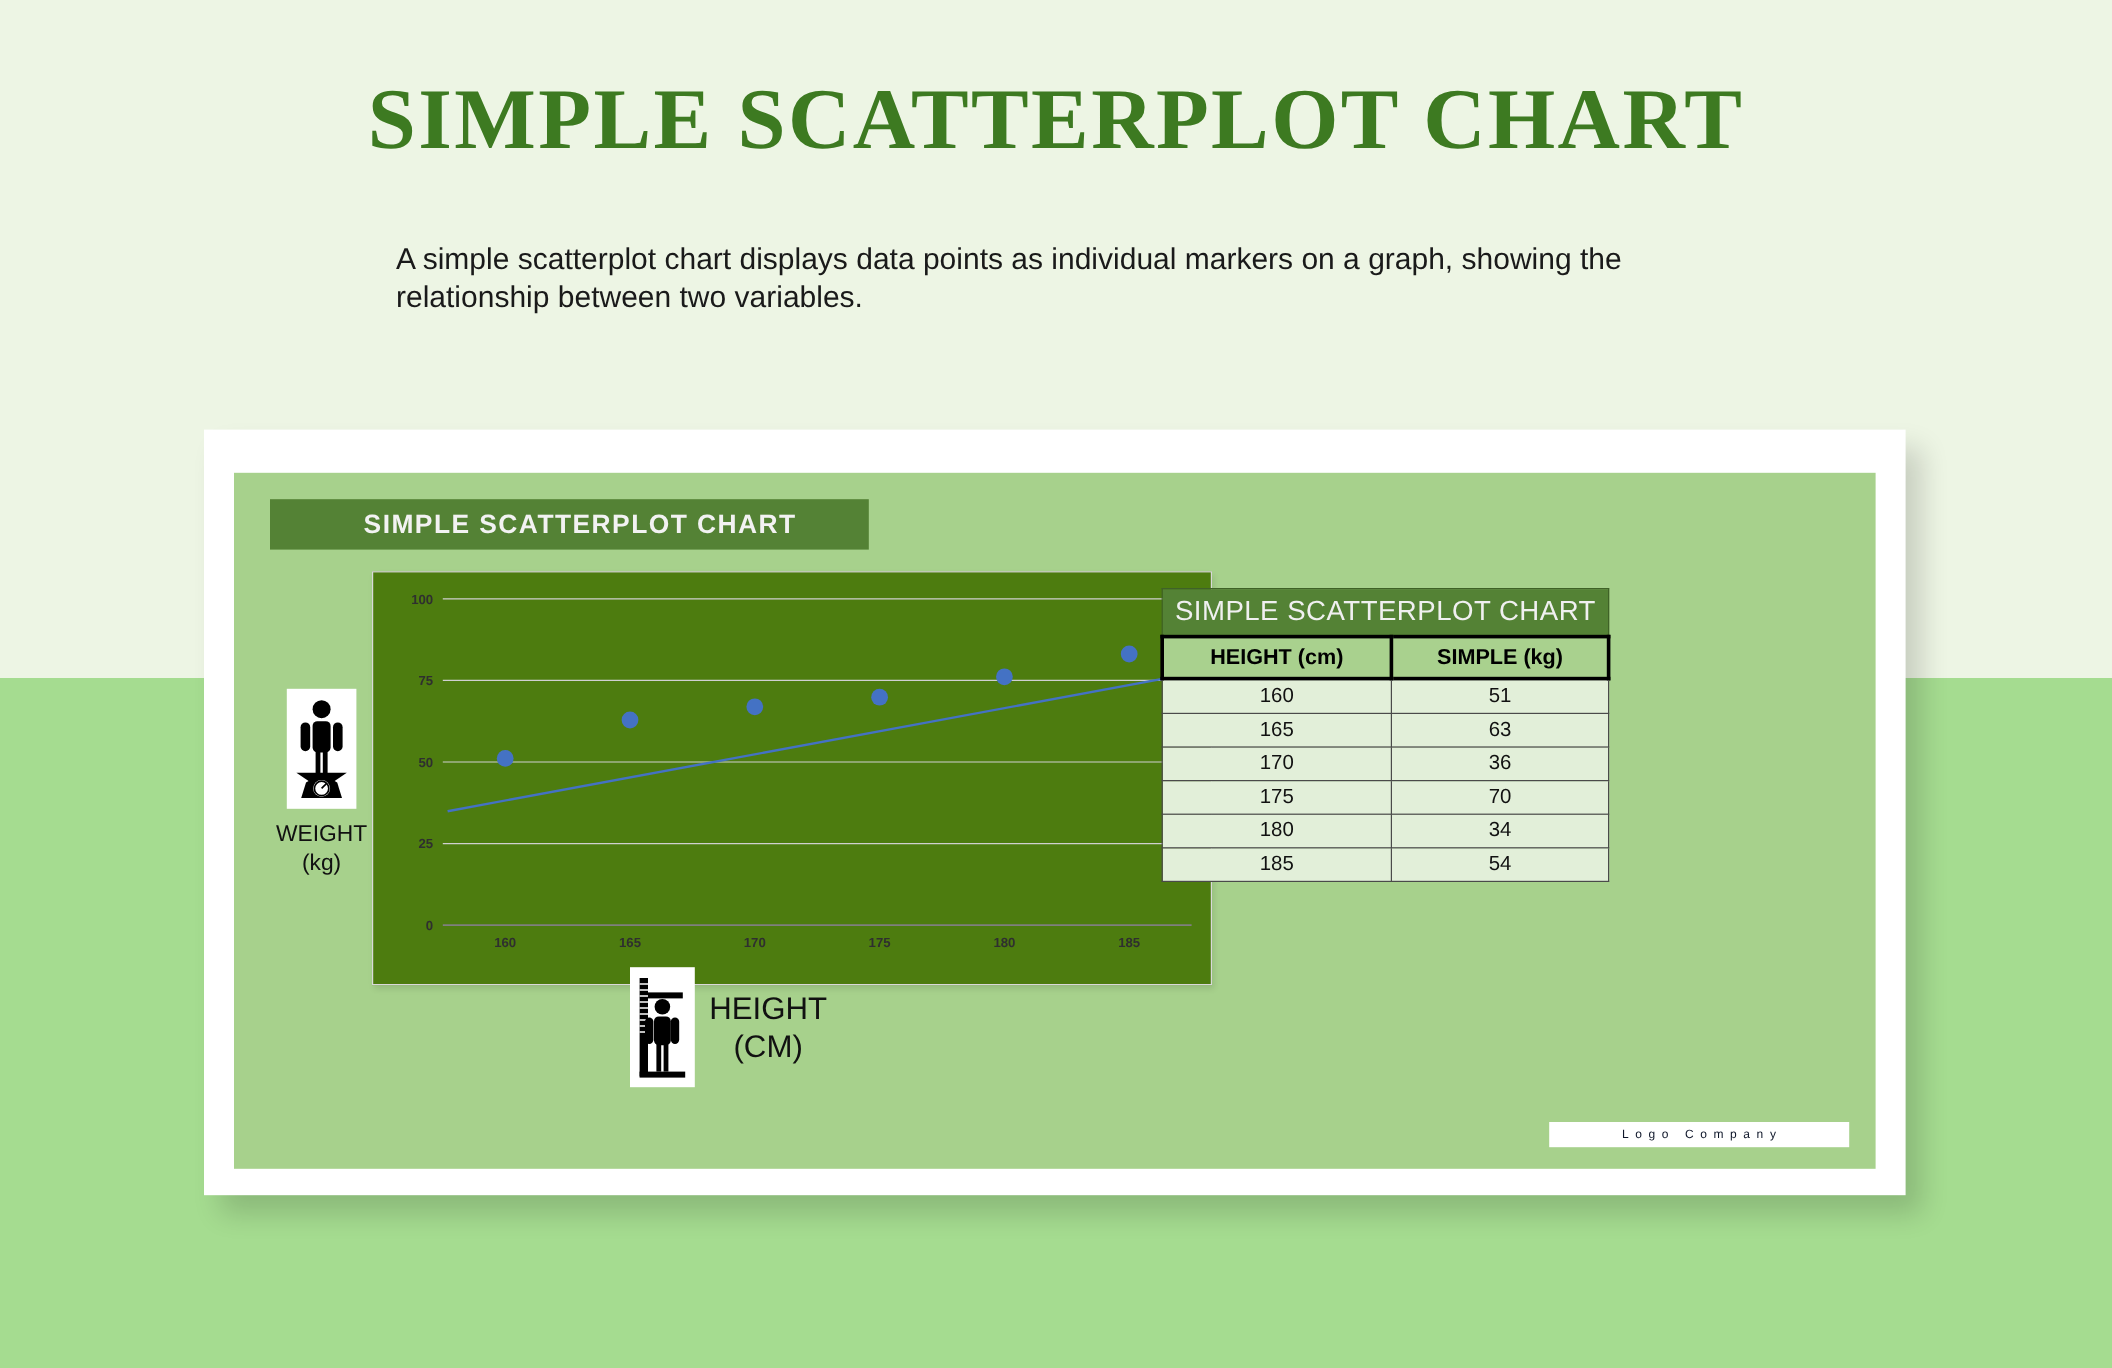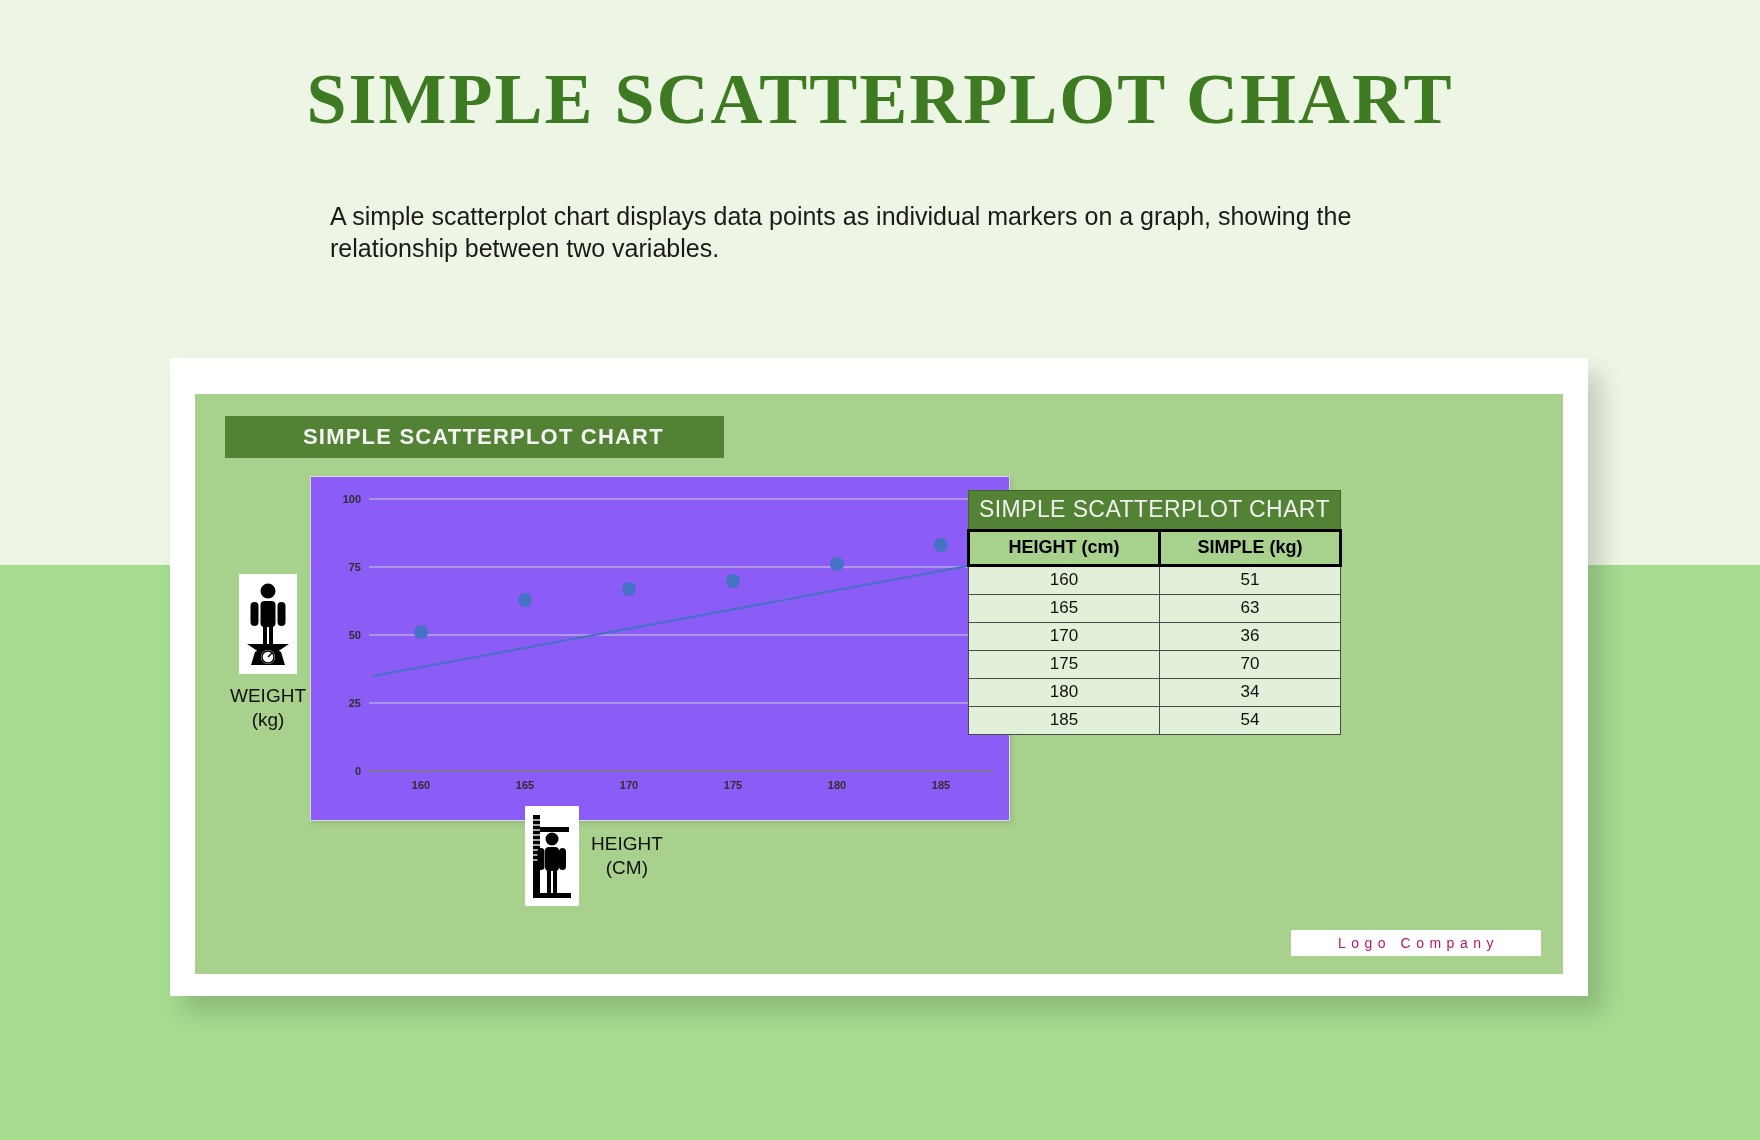--- a/index.html
+++ b/index.html
@@ -62,21 +62,21 @@
     padding-left:78px;
   }
   #chart-banner span {
     color:#f2f2f2; font-weight:bold; font-size:22px; letter-spacing:1.2px;
   }
 
   
   #plot-box {
     position:absolute; left:115px; top:82px;
     width:700px; height:345px;
-    background:#8b5cf6;
+    background:#4d7c0f;
     border:1px solid #d9d9d9;
     box-shadow:2px 3px 5px rgba(0,0,0,0.10);
   }
   #plot-svg { display:block; width:700px; height:345px; }
 
   
   #weight-axis {
     position:absolute; left:18px; top:160px;
     width:110px; text-align:center;margin-top:20px;
   }
@@ -90,21 +90,21 @@
 
   #height-axis {
     position:absolute; left:330px; top:412px;
     display:flex; align-items:center; gap:12px;
   }
   #height-icon-box {
     width:54px; height:100px; background:#ffffff;
     display:flex; align-items:center; justify-content:center;
   }
   #height-axis .axis-label {
-    font-size:19px; color:#111; line-height:1.25; text-align:center;
+    font-size:26px; color:#111; line-height:1.25; text-align:center;
   }
 
   
   #data-table {
     position:absolute; left:772px; top:96px;
     width:375px;
     border-collapse:collapse;
     border:1px solid #5f5f5f;
   }
   #data-table .tbl-title td {
@@ -128,22 +128,22 @@
   #logo-block {
     position:absolute; right:22px; bottom:18px;
     width:250px; text-align:center;
   }
   #logo-word {
     font-family:"Liberation Serif", serif;
     font-size:88px; color:#ffffff; line-height:0.95;
     letter-spacing:6px;
   }
   #logo-sub {
-    background:#ffffff; color:#be185d;
-    font-size:14px; letter-spacing:5.5px;
+    background:#ffffff; color:#0f172a;
+    font-size:10px; letter-spacing:5.5px;
     padding:5px 0 5px 5px; margin-top:4px;
   }
 
   .tick-text { font-family:"Liberation Sans", sans-serif; font-size:11px; font-weight:bold; fill:#2f2f2f; }
 </style>
 </head>
 <body>
 
 <div id="bg-top"></div>
 <div id="bg-bottom"></div>

